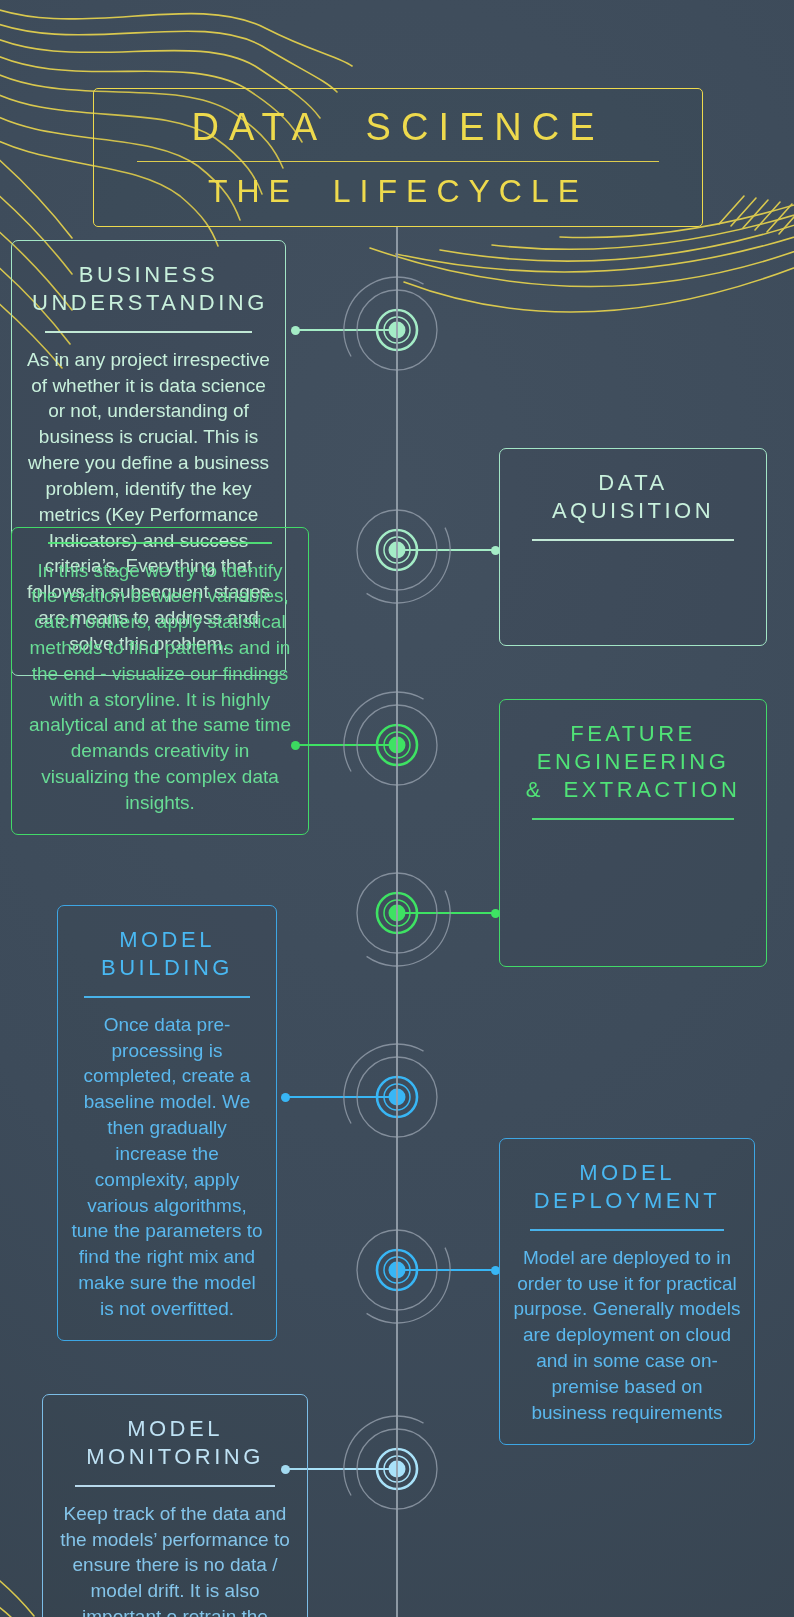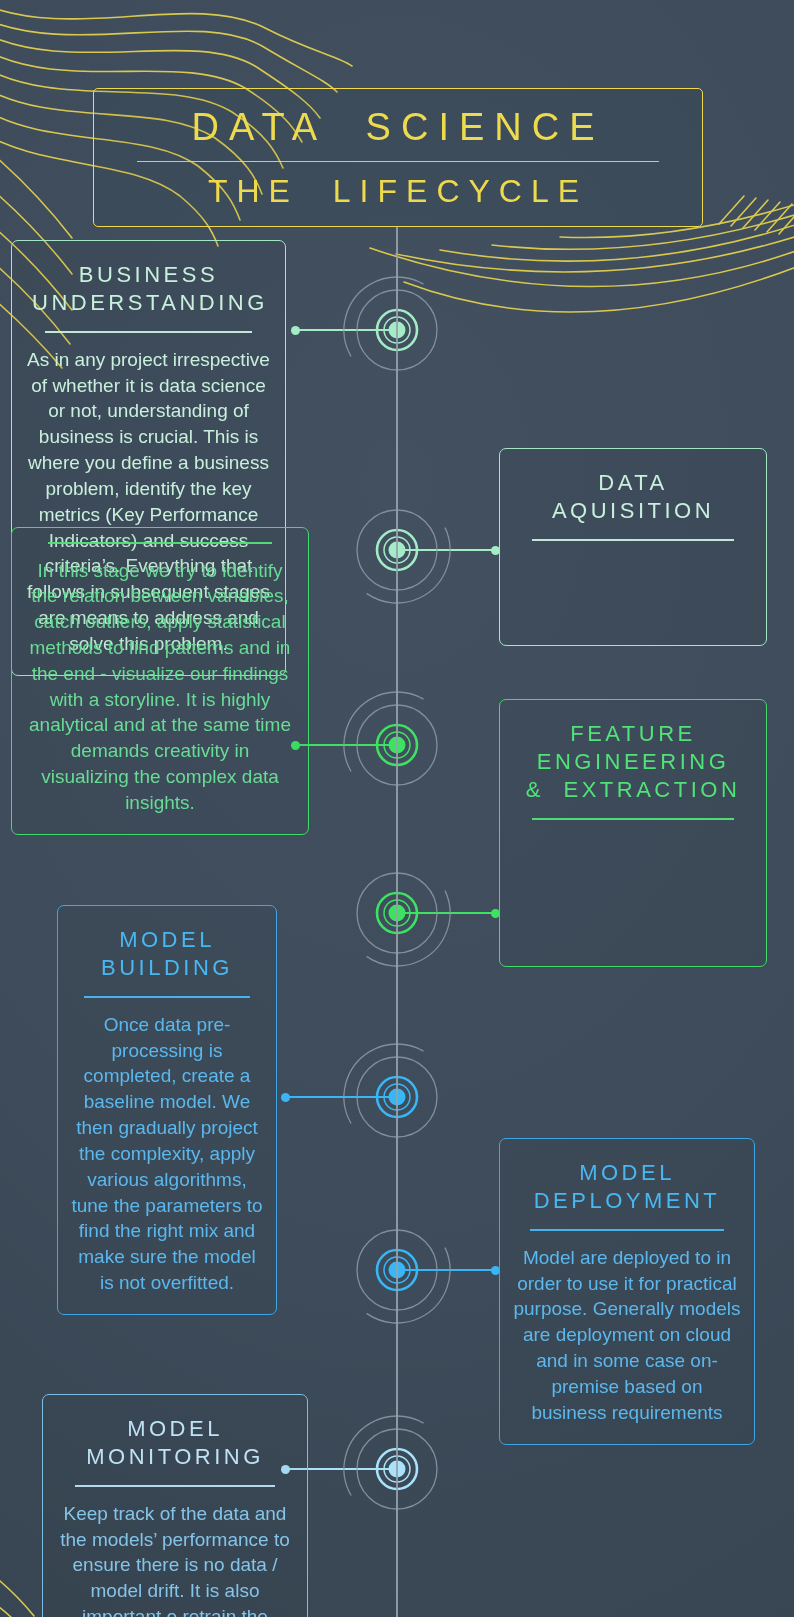--- a/index.html
+++ b/index.html
@@ -267,21 +267,21 @@
   </div>
 
   <div class="stage-box b4 t-green">
     <h3 class="stage-title">FEATURE ENGINEERING &amp; EXTRACTION</h3>
     <div class="stage-divider"></div>
   </div>
 
   <div class="stage-box b5 t-blue">
     <h3 class="stage-title">MODEL BUILDING</h3>
     <div class="stage-divider"></div>
-    <p class="stage-body">Once data pre-processing is completed, create a baseline model. We then gradually project the complexity, apply various algorithms, tune the parameters to find the right mix and make sure the model is not overfitted.</p>
+    <p class="stage-body">Once data pre-processing is completed, create a baseline model. We then gradually increase the complexity, apply various algorithms, tune the parameters to find the right mix and make sure the model is not overfitted.</p>
   </div>
 
   <div class="stage-box b6 t-blue">
     <h3 class="stage-title">MODEL DEPLOYMENT</h3>
     <div class="stage-divider"></div>
     <p class="stage-body">Model are deployed to in order to use it for practical purpose. Generally models are deployment on cloud and in some case on-premise based on business requirements</p>
   </div>
 
   <div class="stage-box b7 t-pale">
     <h3 class="stage-title">MODEL MONITORING</h3>

